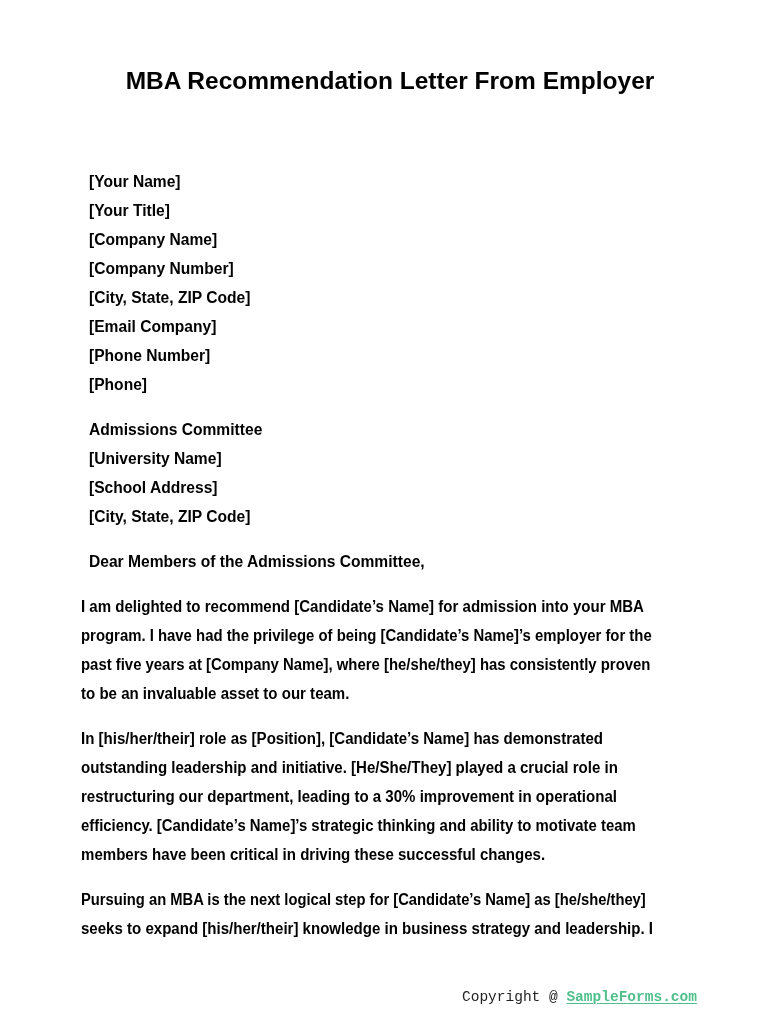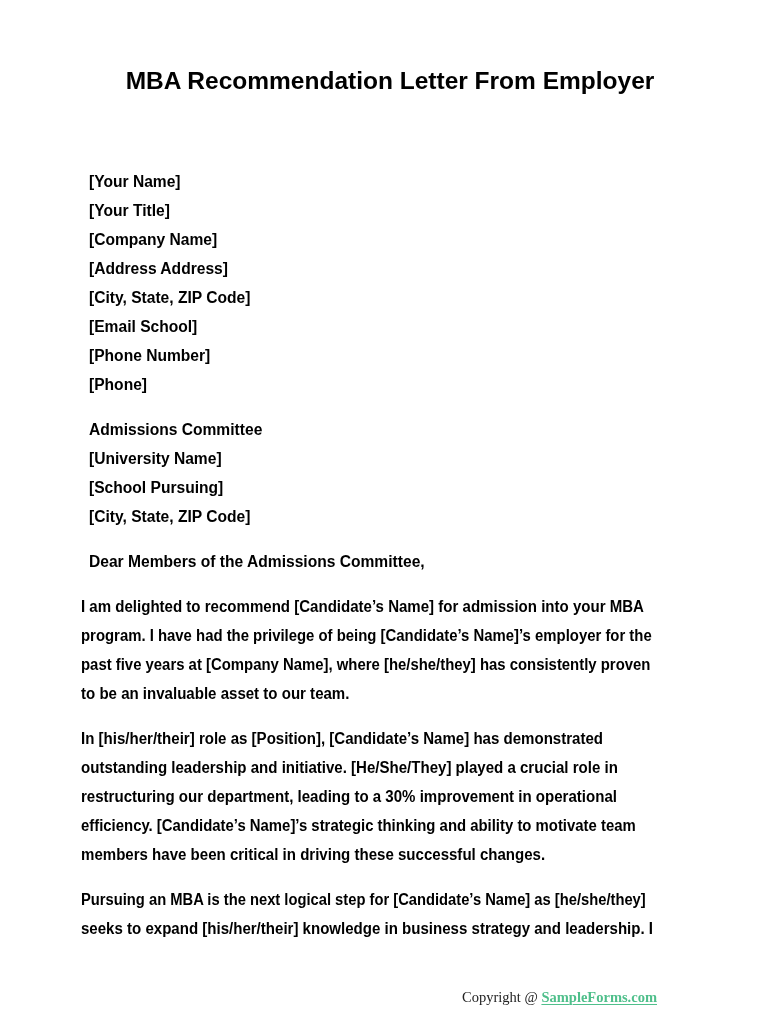--- a/index.html
+++ b/index.html
@@ -47,21 +47,21 @@
       white-space: nowrap;
     }
     .para .pl {
       display: block;
       transform-origin: left center;
     }
     .footer {
       position: absolute;
       left: 462px;
       top: 987px;
-      font-family: Liberation Serif, serif;
+      font-family: Liberation Mono, monospace;
       font-size: 14.5px;
       line-height: 20px;
       color: #222222;
       white-space: nowrap;
       text-align: center;
     }
     .footer .brand {
       color: #4fbf8b;
       font-weight: bold;
       text-decoration: underline;
@@ -73,31 +73,31 @@
 <body>
 
 <h1 class="title">MBA Recommendation Letter From Employer</h1>
 
 <div class="content">
 
   <div class="block">
     <span class="line">[Your Name]</span>
     <span class="line">[Your Title]</span>
     <span class="line">[Company Name]</span>
-    <span class="line">[Address Address]</span>
+    <span class="line">[Company Number]</span>
     <span class="line">[City, State, ZIP Code]</span>
-    <span class="line">[Email School]</span>
+    <span class="line">[Email Company]</span>
     <span class="line">[Phone Number]</span>
     <span class="line">[Phone]</span>
   </div>
 
   <div class="block">
     <span class="line">Admissions Committee</span>
     <span class="line">[University Name]</span>
-    <span class="line">[School Pursuing]</span>
+    <span class="line">[School Address]</span>
     <span class="line">[City, State, ZIP Code]</span>
   </div>
 
   <div class="block">Dear Members of the Admissions Committee,</div>
 
   <div class="para">
     <span class="pl" style="transform:scaleX(0.965)">I am delighted to recommend [Candidate’s Name] for admission into your MBA</span>
     <span class="pl" style="transform:scaleX(0.955)">program. I have had the privilege of being [Candidate’s Name]’s employer for the</span>
     <span class="pl" style="transform:scaleX(0.955)">past five years at [Company Name], where [he/she/they] has consistently proven</span>
     <span class="pl" style="transform:scaleX(0.965)">to be an invaluable asset to our team.</span>

